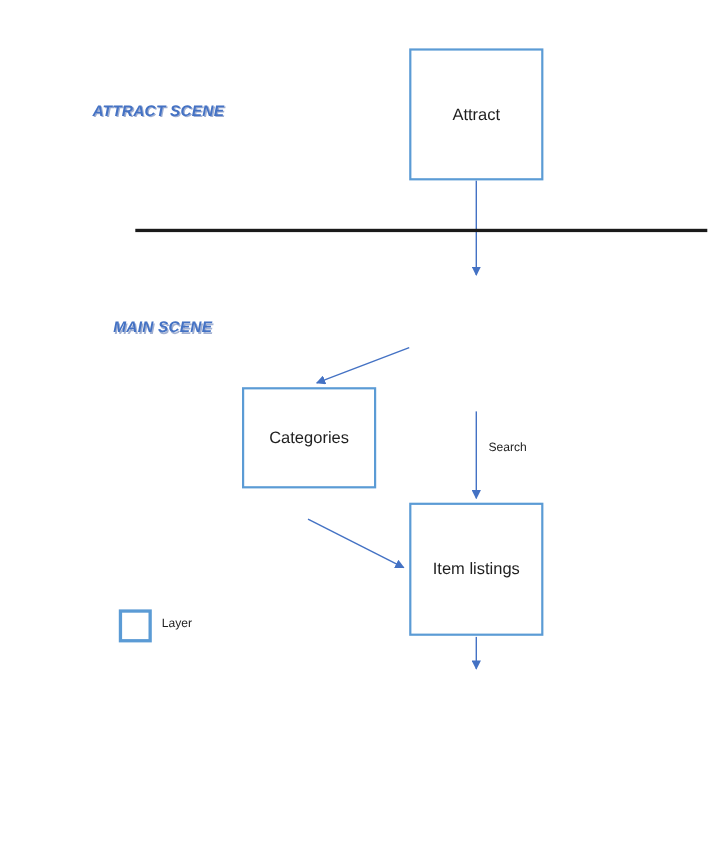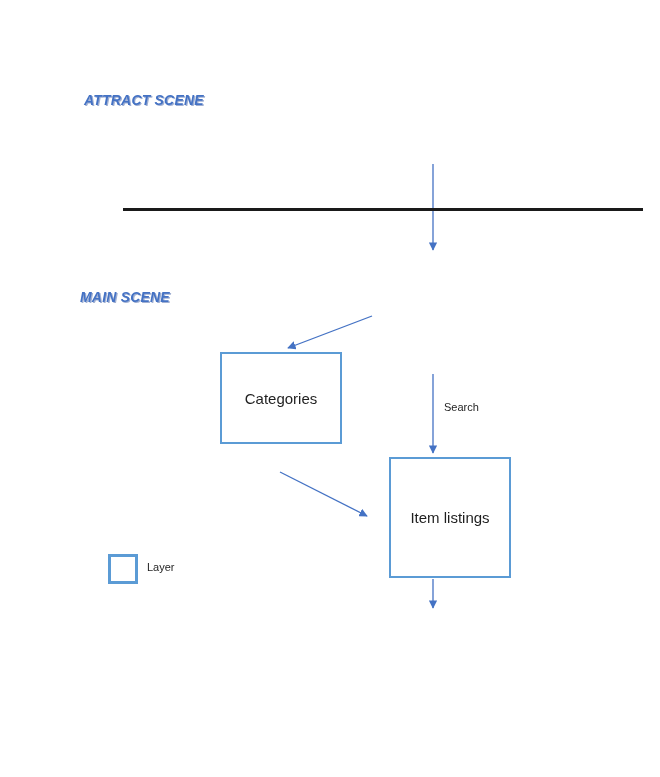--- a/index.html
+++ b/index.html
@@ -34,34 +34,34 @@
     align-items:center;
     justify-content:center;
     font-size:15px;
     color:var(--node-text);
     z-index:2;
     text-align:center;
   }
   .node-attract{left:337px;top:44px;width:122px;height:120px;}
   .node-home{left:337px;top:254px;width:122px;height:120px;}
   .node-categories{left:185px;top:352px;width:122px;height:92px;}
-  .node-item-listings{left:354px;top:457px;width:122px;height:121px;}
+  .node-item-listings{left:337px;top:457px;width:122px;height:121px;}
   .node-item-details{left:337px;top:613px;width:122px;height:120px;}
   .scene-label{
     position:absolute;
     font-size:14px;
     font-weight:bold;
     font-style:italic;
     color:var(--scene-label);
     letter-spacing:0.2px;
     text-shadow:1.2px 1.2px 0.5px rgba(130,150,195,0.75);
     z-index:2;
   }
   .scene-label-attract{left:49px;top:92px;}
-  .scene-label-main{left:45px;top:289px;}
+  .scene-label-main{left:68px;top:289px;}
   .divider{
     position:absolute;
     left:88px;top:208px;
     width:520px;height:2.5px;
     background:var(--divider);
     z-index:2;
   }
   .edge-label{
     position:absolute;
     left:409px;top:401px;
@@ -98,20 +98,23 @@
     </defs>
     <line x1="398" y1="164" x2="398" y2="250" stroke="#4472C4" stroke-width="1.3" marker-end="url(#ah)"></line>
     <line x1="337" y1="316" x2="253" y2="348" stroke="#4472C4" stroke-width="1.3" marker-end="url(#ah)"></line>
     <line x1="398" y1="374" x2="398" y2="453" stroke="#4472C4" stroke-width="1.3" marker-end="url(#ah)"></line>
     <line x1="245" y1="472" x2="332" y2="516" stroke="#4472C4" stroke-width="1.3" marker-end="url(#ah)"></line>
     <line x1="398" y1="579" x2="398" y2="608" stroke="#4472C4" stroke-width="1.3" marker-end="url(#ah)"></line>
   </svg>
 
   <div class="scene-label scene-label-attract">ATTRACT SCENE</div>
 
+  <div class="node node-attract">
+    <span>Attract</span>
+  </div>
 
   <div class="divider"></div>
 
   <div class="scene-label scene-label-main">MAIN SCENE</div>
 
 
   <div class="node node-categories">
     <span>Categories</span>
   </div>
 

